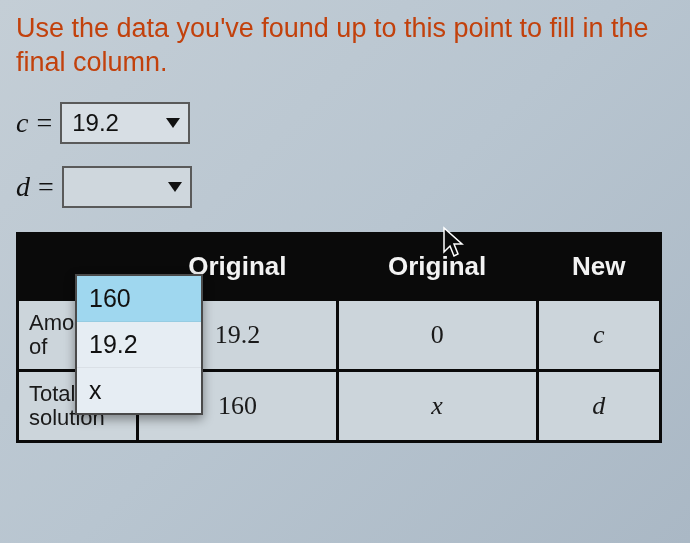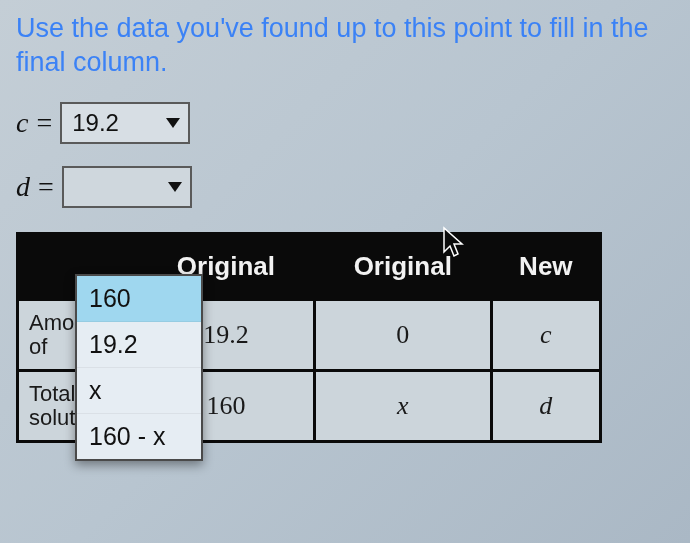--- a/index.html
+++ b/index.html
@@ -10,21 +10,21 @@
     background: linear-gradient(135deg, #c4ced6 0%, #b8c5d0 50%, #aab8c5 100%);
     width: 690px;
     height: 543px;
     color: #1a1a1a;
     position: relative;
   }
   .instruction {
     font-size: 27px;
     line-height: 1.25;
     margin-bottom: 22px;
-    color: #3b82f6;
+    color: #c2410c;
   }
   .equation-row {
     display: flex;
     align-items: center;
     gap: 8px;
     margin-bottom: 22px;
   }
   .equation-label {
     font-size: 28px;
     font-style: italic;
@@ -90,21 +90,21 @@
   .cursor {
     position: absolute;
     left: 442px;
     top: 226px;
     z-index: 30;
   }
   .cursor svg { display: block; }
 
   table.data {
     border-collapse: collapse;
-    width: 586px;
+    width: 646px;
     margin-top: 24px;
     position: relative;
     z-index: 5;
   }
   table.data th {
     background: #0a0a0a;
     color: #f2f2f2;
     font-size: 26px;
     font-weight: bold;
     padding: 16px 8px;
@@ -155,21 +155,20 @@
       <option></option>
     </select>
     <span class="chevron"></span>
   </span>
 </div>
 
 <div class="dropdown-open">
   <div class="option highlight">160</div>
   <div class="option">19.2</div>
   <div class="option">x</div>
-  <div class="option">160 - x</div>
 </div>
 
 <div class="cursor">
   <svg width="24" height="32" viewBox="0 0 24 32">
     <polygon points="2,2 2,26 8,20 12,30 16,28 12,18 20,18" fill="#0b0b0b" stroke="#fff" stroke-width="1.5"></polygon>
   </svg>
 </div>
 
 <table class="data">
   <tbody>

